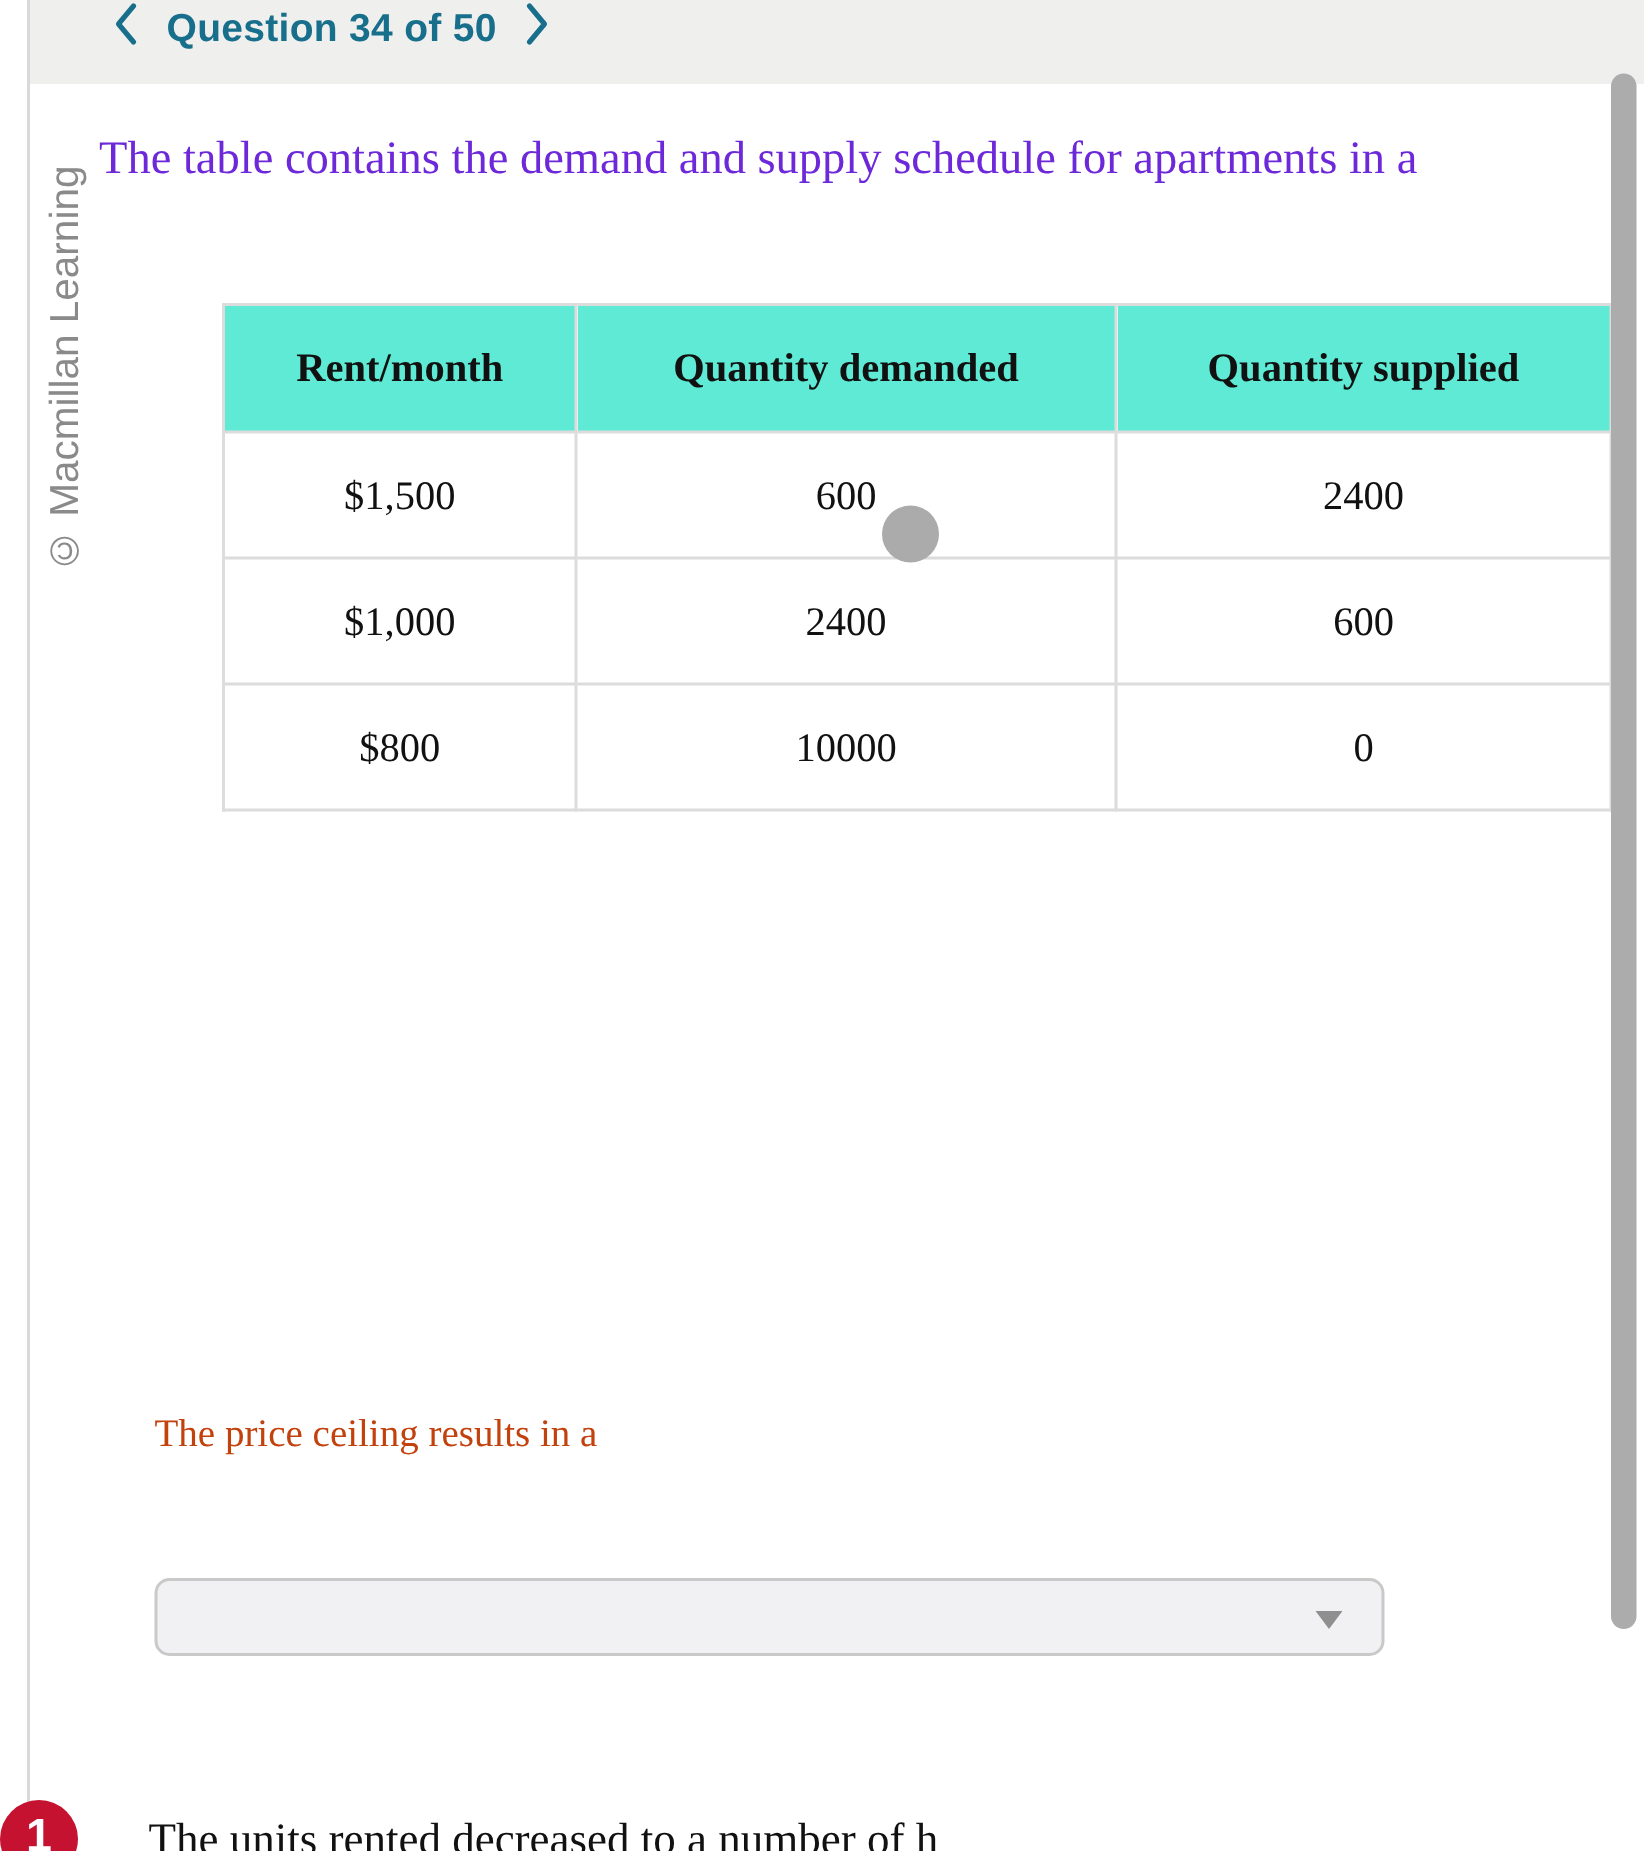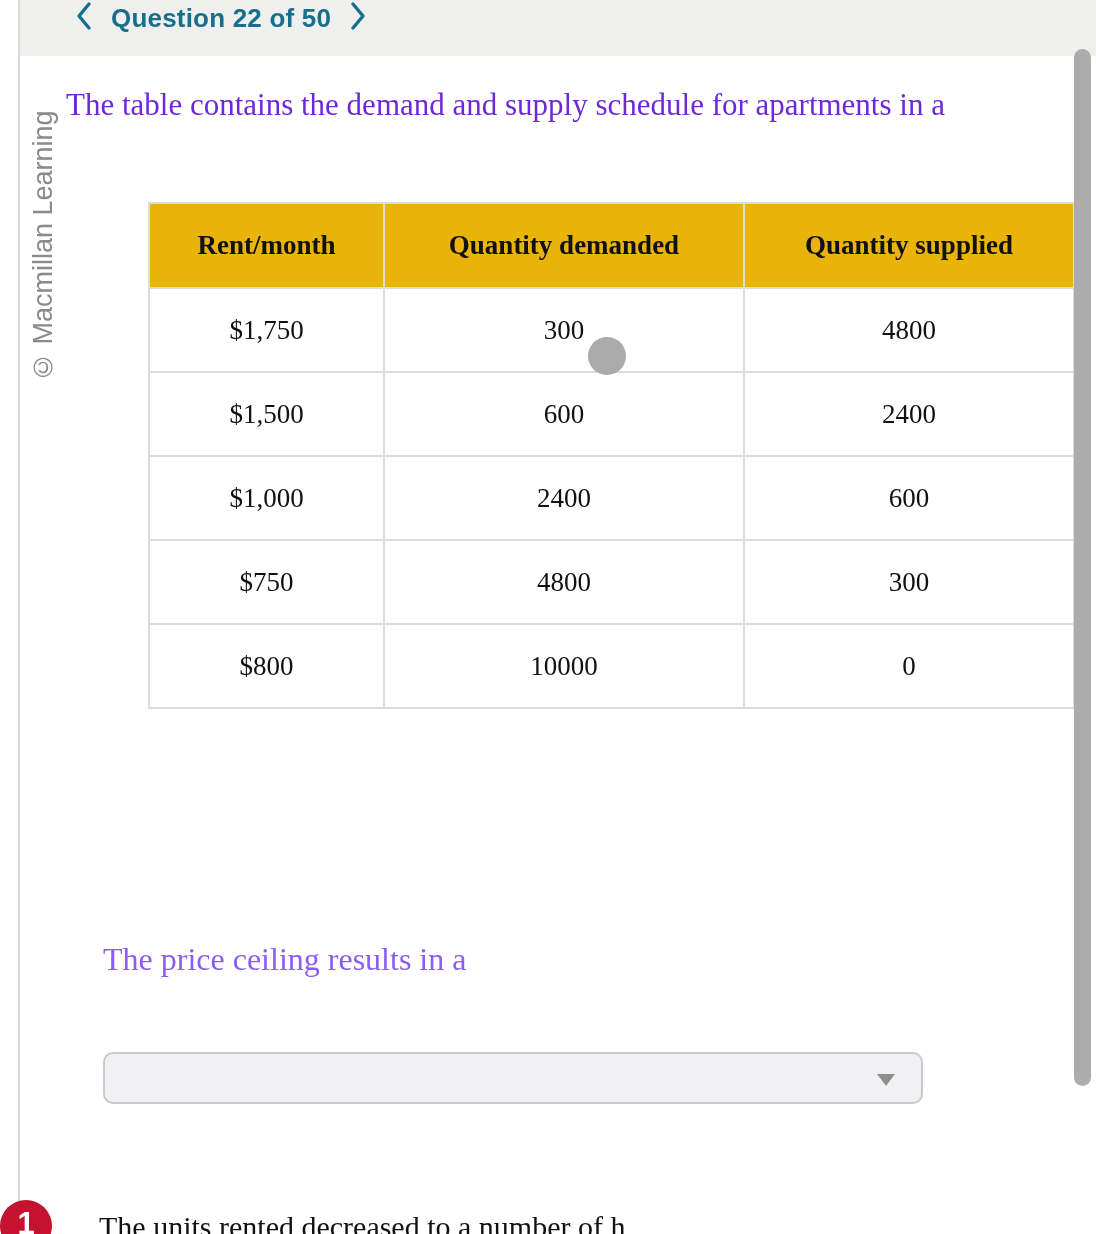--- a/index.html
+++ b/index.html
@@ -53,35 +53,35 @@
   table.schedule {
     position: absolute; left: 148px; top: 202px;
     border-collapse: collapse; table-layout: fixed; width: 925px;
     font-size: 27px; color: #111;
   }
   table.schedule th, table.schedule td {
     border: 2px solid #dcdcdc; text-align: center; vertical-align: middle;
     overflow: hidden;
   }
   table.schedule th {
-    background: #eab308; font-weight: bold; height: 85px;
+    background: #5eead4; font-weight: bold; height: 85px;
   }
   table.schedule td { background: #ffffff; height: 84px; }
   col.c1 { width: 235px; } col.c2 { width: 360px; } col.c3 { width: 330px; }
 
   
   .touch-dot {
     position: absolute; left: 588px; top: 337px; width: 38px; height: 38px;
     border-radius: 50%; background: #ababab; z-index: 3;
   }
 
   
   .prompt {
     position: absolute; left: 103px; top: 941px;
-    font-size: 32px; color: #8b5cf6; white-space: nowrap;
+    font-size: 26px; color: #c2410c; white-space: nowrap;
   }
 
   
   .dropdown {
     position: absolute; left: 103px; top: 1052px; width: 820px; height: 52px;
     background: #f1f1f4; border: 2px solid #c9c9c9; border-radius: 10px;
     cursor: pointer;
   }
   .dropdown .value {
     position: absolute; left: 18px; top: 12px; font-size: 24px; color: #333;
@@ -119,21 +119,21 @@
 
 <div class="left-border"></div>
 
 <div class="topbar">
   <div class="qnav">
     <span class="chev">
       <svg width="20" height="30" viewBox="0 0 20 30">
         <path d="M15 3 L5 15 L15 27" stroke="#186f8c" stroke-width="3.4" fill="none" stroke-linecap="round" stroke-linejoin="round"></path>
       </svg>
     </span>
-    <span class="qnav-title">Question 22 of 50</span>
+    <span class="qnav-title">Question 34 of 50</span>
     <span class="chev">
       <svg width="20" height="30" viewBox="0 0 20 30">
         <path d="M5 3 L15 15 L5 27" stroke="#186f8c" stroke-width="3.4" fill="none" stroke-linecap="round" stroke-linejoin="round"></path>
       </svg>
     </span>
   </div>
 </div>
 
 <div class="watermark">© Macmillan Learning</div>
 
@@ -149,38 +149,28 @@
     </colgroup>
   <thead>
     <tr>
       <th>Rent/month</th>
       <th>Quantity demanded</th>
       <th>Quantity supplied</th>
     </tr>
   </thead>
   <tbody>
     <tr>
-      <td>$1,750</td>
-      <td>300</td>
-      <td>4800</td>
-    </tr>
-    <tr>
       <td>$1,500</td>
       <td>600</td>
       <td>2400</td>
     </tr>
     <tr>
       <td>$1,000</td>
       <td>2400</td>
       <td>600</td>
-    </tr>
-    <tr>
-      <td>$750</td>
-      <td>4800</td>
-      <td>300</td>
     </tr>
     <tr>
       <td>$800</td>
       <td>10000</td>
       <td>0</td>
     </tr>
   </tbody>
 </table>
 
 <div class="touch-dot"></div>

